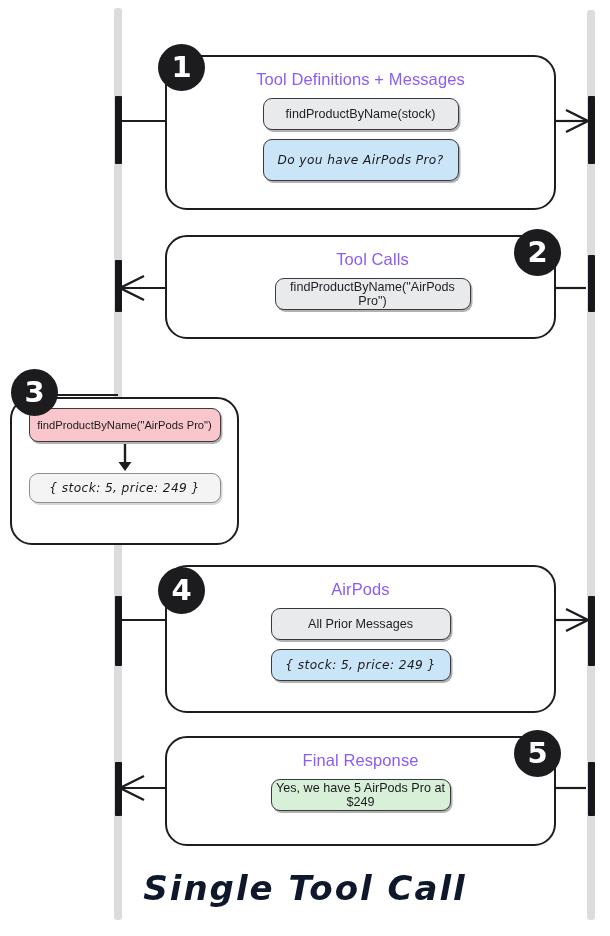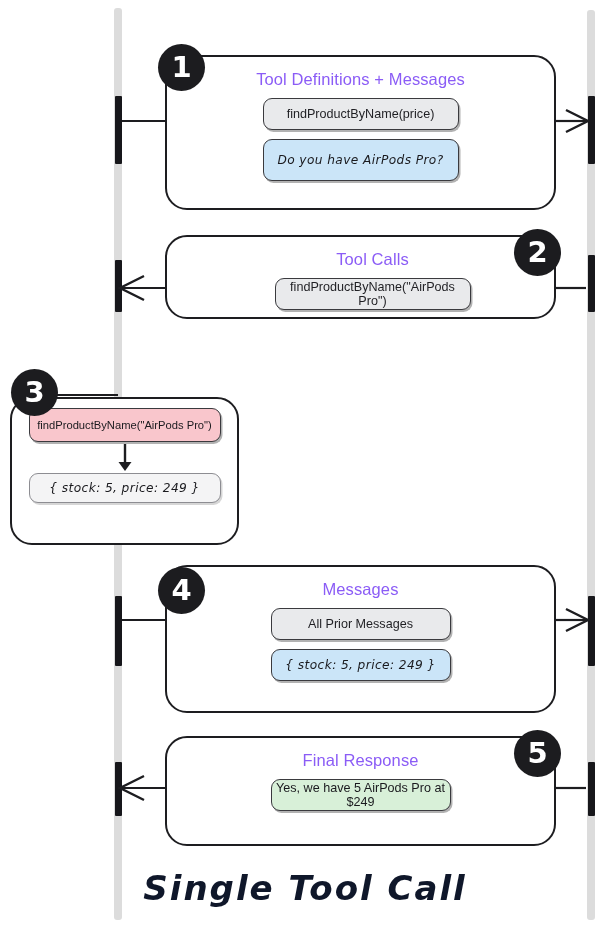--- a/index.html
+++ b/index.html
@@ -147,29 +147,29 @@
   <path d="M566 609 L588 620 L566 631" stroke="#1d1d20" stroke-width="2.4" fill="none"></path>
 
   <path d="M556 788 H586" stroke="#1d1d20" stroke-width="2.2"></path>
   <path d="M122 788 H165" stroke="#1d1d20" stroke-width="2.2"></path>
   <path d="M144 776 L120 788 L144 800" stroke="#1d1d20" stroke-width="2.4" fill="none"></path>
 </svg>
 
 <div class="panel" style="left:165px; top:55px; width:391px; height:155px;">
   <div class="panel-title">Tool Definitions + Messages</div>
   <div class="chip grey" style="width:196px; height:32px;">
-    <span class="txt">findProductByName(price)</span>
+    <span class="txt">findProductByName(stock)</span>
   </div>
   <div class="chip blue hand" style="width:196px; height:42px;">
     <span class="txt">Do you have AirPods Pro?</span>
   </div>
 </div>
 <div class="badge" style="left:158px; top:44px;">1</div>
 
-<div class="panel" style="left:165px; top:235px; width:391px; height:84px;padding-left:24px;">
+<div class="panel" style="left:165px; top:235px; width:391px; height:104px;padding-left:24px;">
   <div class="panel-title">Tool Calls</div>
   <div class="chip grey" style="width:196px; height:32px;">
     <span class="txt">findProductByName("AirPods Pro")</span>
   </div>
 </div>
 <div class="badge" style="left:514px; top:229px;">2</div>
 
 <div class="panel" style="left:10px; top:397px; width:229px; height:148px;">
   <div class="chip pink" style="width:192px; height:34px;">
     <span class="txt" style="font-size:11.2px;">findProductByName("AirPods Pro")</span>
@@ -178,21 +178,21 @@
     <path d="M10 0 V20" stroke="#1d1d20" stroke-width="2.4"></path>
     <path d="M3.5 18 L10 27 L16.5 18 Z" fill="#1d1d20"></path>
   </svg>
   <div class="chip plain hand" style="width:192px; height:30px; margin-top:1px;">
     <span class="txt">{ stock: 5, price: 249 }</span>
   </div>
 </div>
 <div class="badge" style="left:11px; top:369px;">3</div>
 
 <div class="panel" style="left:165px; top:565px; width:391px; height:148px;">
-  <div class="panel-title">Messages</div>
+  <div class="panel-title">AirPods</div>
   <div class="chip grey" style="width:180px; height:32px;">
     <span class="txt">All Prior Messages</span>
   </div>
   <div class="chip blue hand" style="width:180px; height:32px;">
     <span class="txt">{ stock: 5, price: 249 }</span>
   </div>
 </div>
 <div class="badge" style="left:158px; top:567px;">4</div>
 
 <div class="panel" style="left:165px; top:736px; width:391px; height:110px;">

